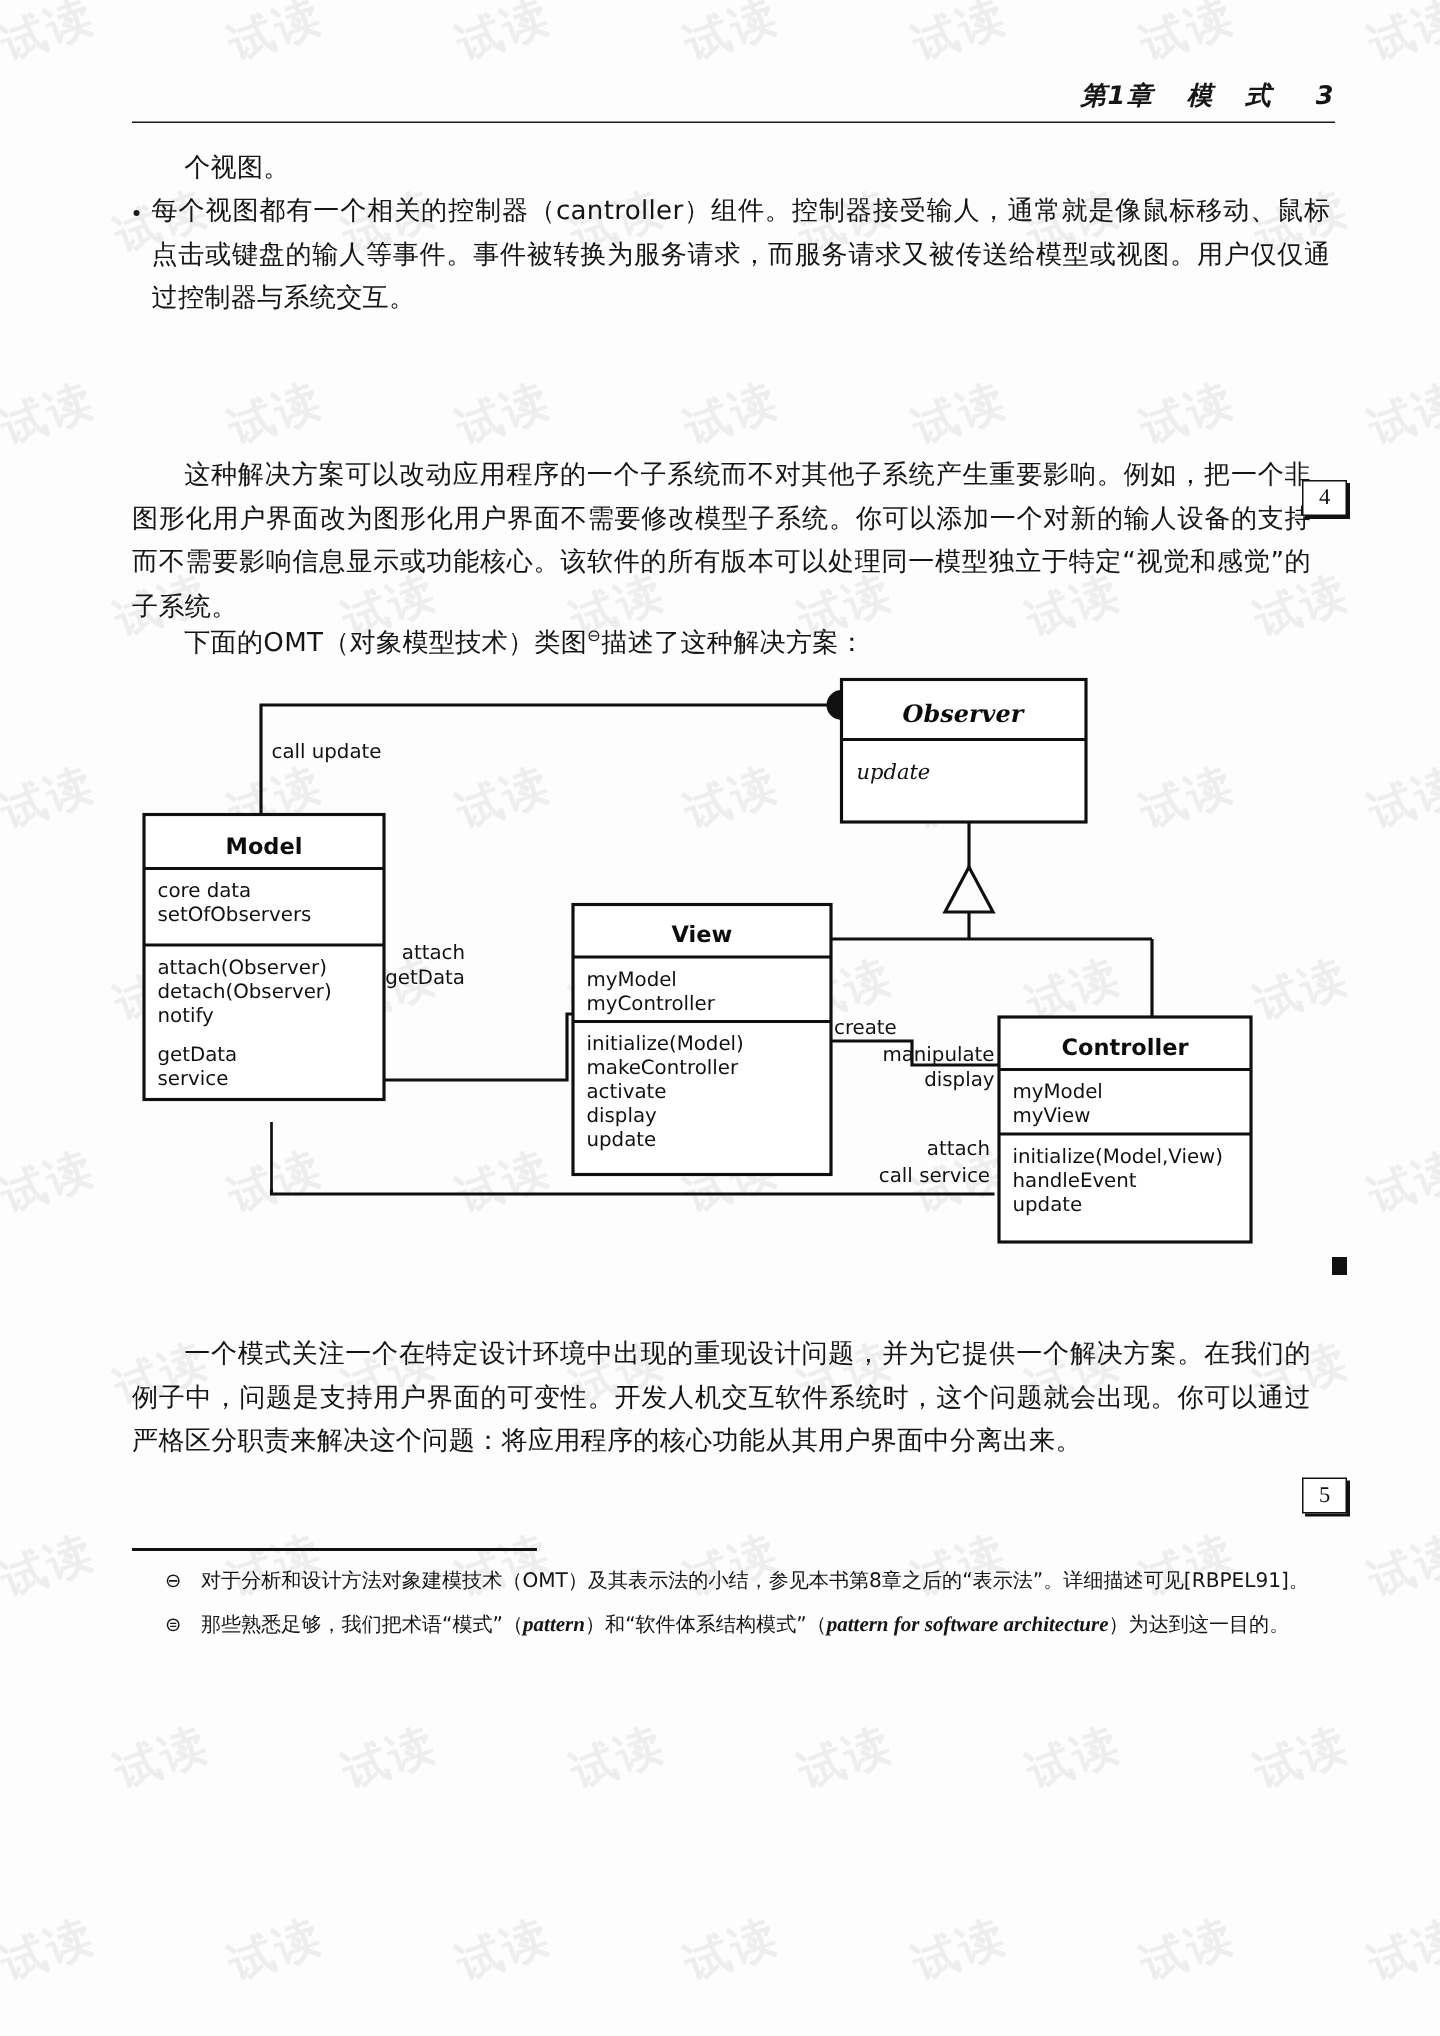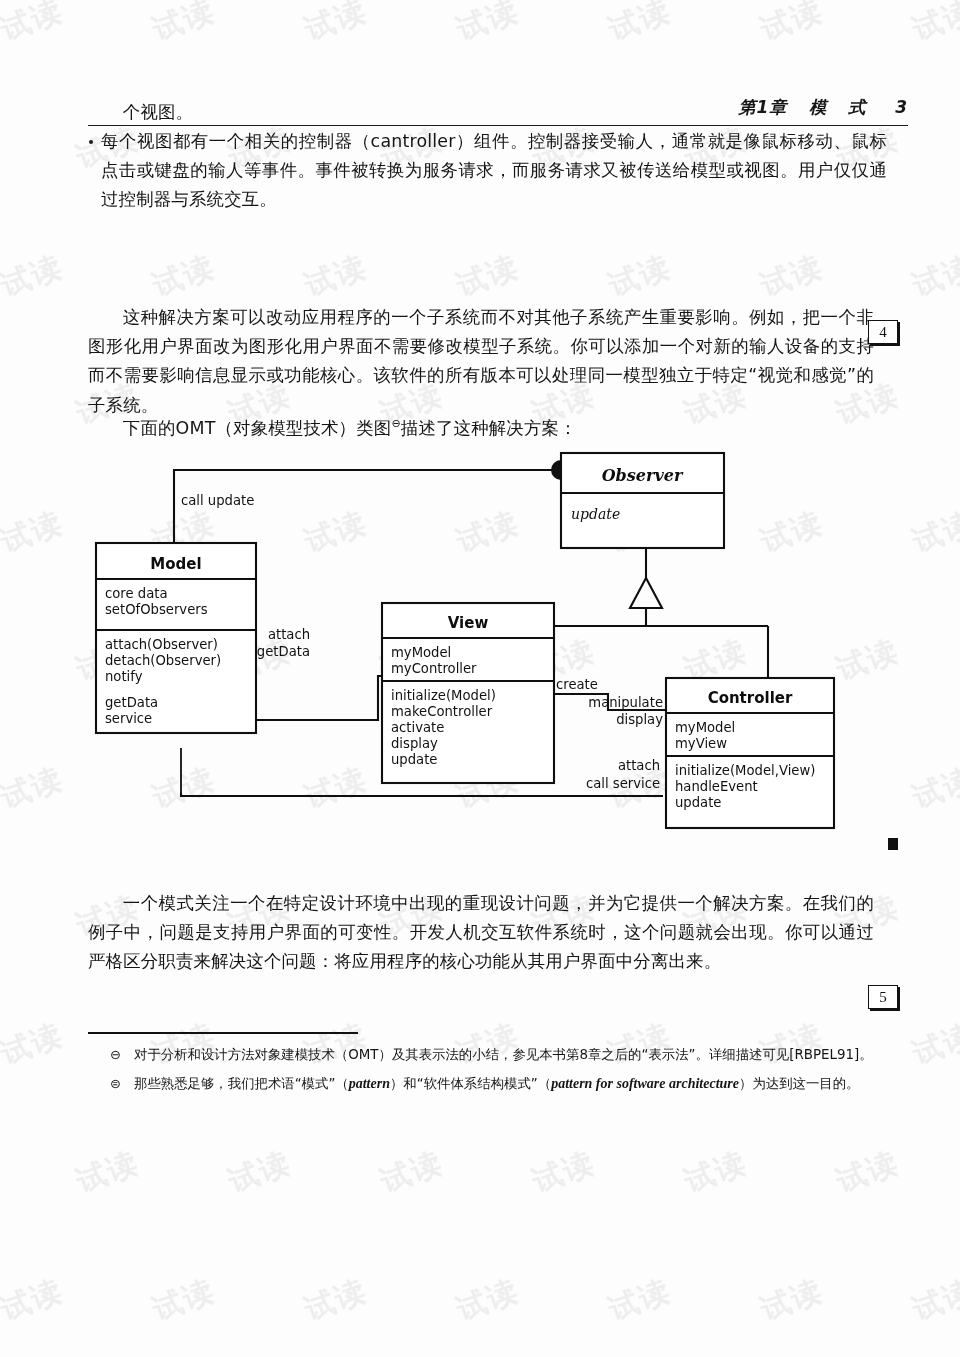--- a/index.html
+++ b/index.html
@@ -43,23 +43,22 @@
     z-index: 2;
     width: 960px;
     height: 1357px;
   }
 
   
   .running-head {
     position: absolute;
     top: 52px;
     left: 88px;
-    right: 52px;
+    right: 70px;
     height: 34px;
-    margin-top: 44px;
   }
   .rh-text {
     position: absolute;
     right: 0;
     top: 0;
     font-family: "DejaVu Sans", sans-serif;
     font-weight: 700;
     font-style: italic;
     font-size: 17px;
     color: #161616;

